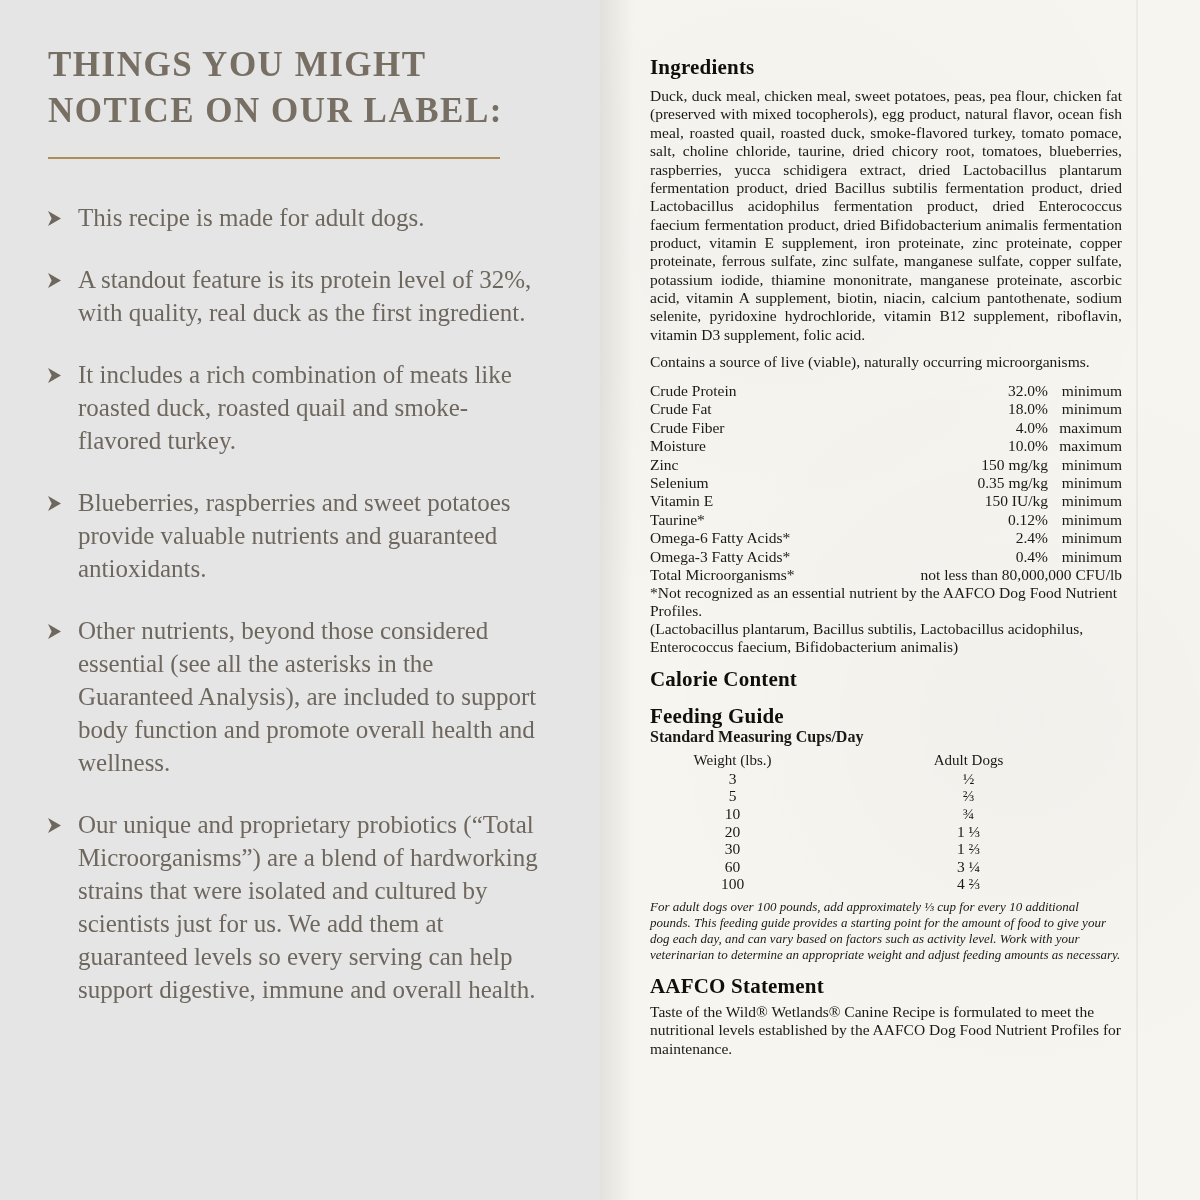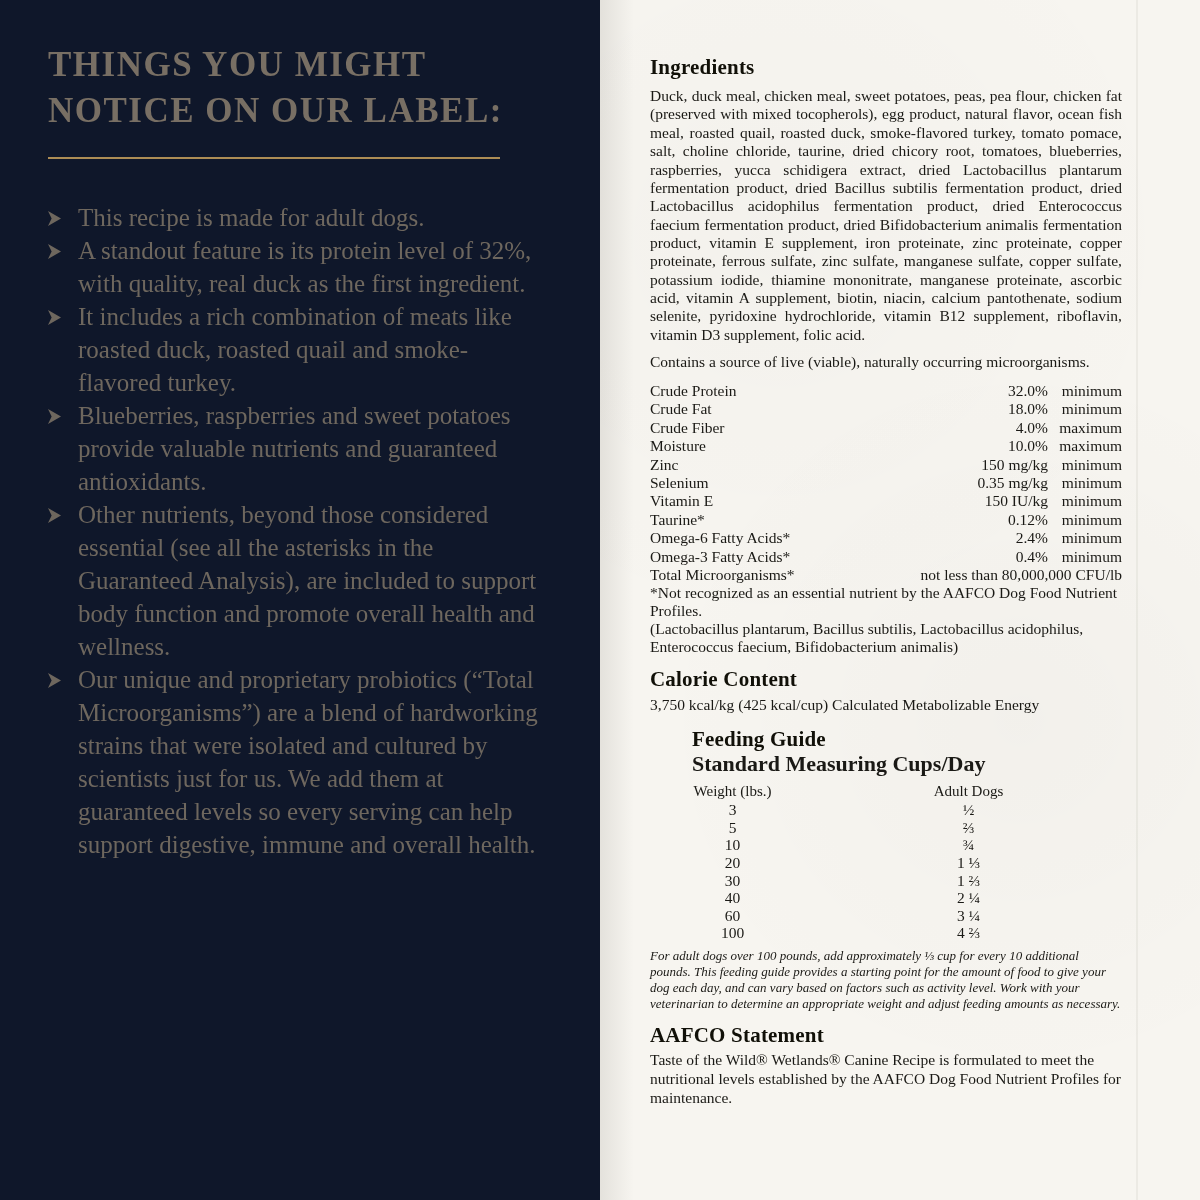--- a/index.html
+++ b/index.html
@@ -8,41 +8,42 @@
     width: 1200px; height: 1200px;
     background: #ffffff;
     font-family: "Liberation Serif", serif;
     overflow: hidden;
   }
   .page { display: flex; width: 1200px; height: 1200px; }
 
   
   .left-panel {
     width: 600px; height: 1200px;
-    background: #0f172a;
+    background: #e5e5e5;
     padding: 42px 52px 0 48px;
     color: #6e675e;
     flex-shrink: 0;
   }
   .left-title {
     font-size: 35px;
     font-weight: bold;
     letter-spacing: 1.5px;
     line-height: 1.3;
     color: #786f64;
     margin: 0;
   }
   .title-underline {
     margin-top: 24px;
     width: 452px; height: 2px;
     background: #ad8d55;
   }
   .bullet-list {
     margin-top: 42px;
     display: flex; flex-direction: column;
+    gap: 29px;
   }
   .bullet-item { display: flex; gap: 17px; }
   .bullet-arrow {
     flex-shrink: 0;
     margin-top: 10px;
     width: 13px; height: 15px;
     background: #6e675e;
     clip-path: polygon(0 0, 100% 50%, 0 100%, 28% 50%);
   }
   .bullet-text {
@@ -106,22 +107,21 @@
   }
   .ga-strains { line-height: 1.15; }
   .ga-footnote { line-height: 1.15; }
 
   .calorie-section { margin-top: 12px; }
   .calorie-text { margin-top: 5px; }
 
   .fg-section { margin-top: 14px; }
   .fg-header-row { display: flex; align-items: baseline; flex-direction: column; }
   .fg-subheading {
-    font-size: 22px; font-weight: bold;
-    margin-left: 42px;
+    font-size: 16px; font-weight: bold;
   }
   .fg-cols {
     display: grid;
     grid-template-columns: 165px 1fr;
     text-align: center;
     font-size: 15px;
   }
   .fg-col-headers { margin-top: 4px; line-height: 20px; }
   .fg-row { line-height: 17.6px; font-size: 15.5px; }
   .fg-footnote {
@@ -235,21 +235,20 @@
           <span>Total Microorganisms*</span>
           <span>not less than 80,000,000 CFU/lb</span>
         </div>
       </div>
       <p class="body-text ga-footnote">*Not recognized as an essential nutrient by the AAFCO Dog Food Nutrient Profiles.</p>
       <p class="body-text ga-strains">(Lactobacillus plantarum, Bacillus subtilis, Lactobacillus acidophilus, Enterococcus faecium, Bifidobacterium animalis)</p>
     </div>
 
     <div class="calorie-section">
       <h2 class="section-heading">Calorie Content</h2>
-      <p class="body-text calorie-text">3,750 kcal/kg (425 kcal/cup) Calculated Metabolizable Energy</p>
     </div>
 
     <div class="fg-section">
       <div class="fg-header-row">
         <h2 class="section-heading">Feeding Guide</h2>
         <span class="fg-subheading">Standard Measuring Cups/Day</span>
       </div>
       <div class="fg-cols fg-col-headers">
         <span>Weight (lbs.)</span>
         <span>Adult Dogs</span>
@@ -269,24 +268,20 @@
         </div>
         <div class="fg-cols fg-row">
           <span>20</span>
           <span>1 ⅓</span>
         </div>
         <div class="fg-cols fg-row">
           <span>30</span>
           <span>1 ⅔</span>
         </div>
         <div class="fg-cols fg-row">
-          <span>40</span>
-          <span>2 ¼</span>
-        </div>
-        <div class="fg-cols fg-row">
           <span>60</span>
           <span>3 ¼</span>
         </div>
         <div class="fg-cols fg-row">
           <span>100</span>
           <span>4 ⅔</span>
         </div>
       </div>
       <p class="fg-footnote">For adult dogs over 100 pounds, add approximately ⅓ cup for every 10 additional pounds. This feeding guide provides a starting point for the amount of food to give your dog each day, and can vary based on factors such as activity level. Work with your veterinarian to determine an appropriate weight and adjust feeding amounts as necessary.</p>
     </div>

